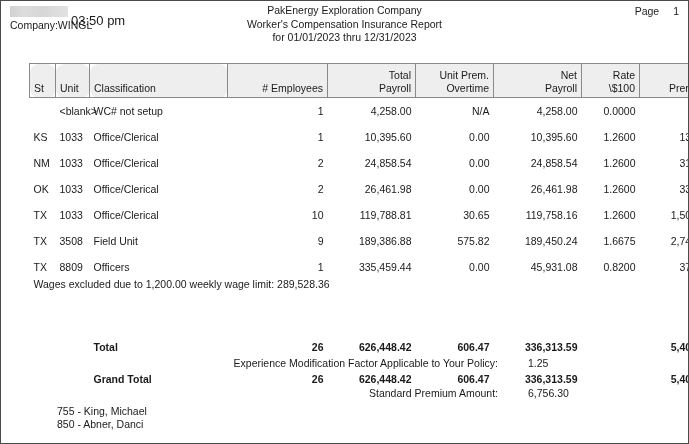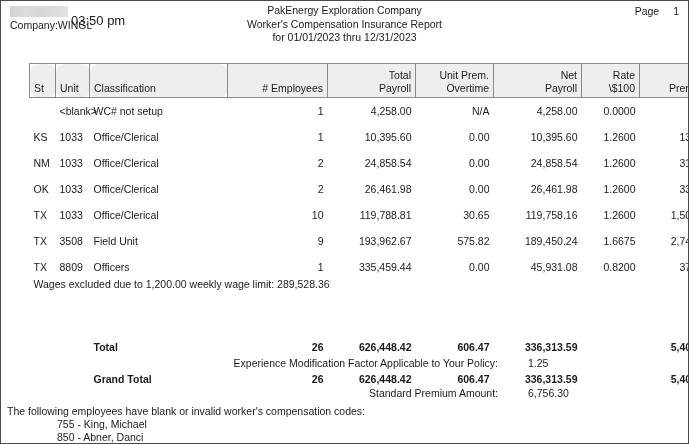--- a/index.html
+++ b/index.html
@@ -286,21 +286,21 @@
           <td class="r">119,758.16</td>
           <td class="r">1.2600</td>
           <td class="r">1,508.95</td>
         </tr>
 
         <tr>
           <td class="l">TX</td>
           <td class="l">3508</td>
           <td class="l">Field Unit</td>
           <td class="r">9</td>
-          <td class="r">193,962.67</td>
+          <td class="r">189,386.88</td>
           <td class="r">575.82</td>
           <td class="r">189,450.24</td>
           <td class="r">1.6675</td>
           <td class="r">2,741.84</td>
         </tr>
 
         <tr>
           <td class="l">TX</td>
           <td class="l">8809</td>
           <td class="l">Officers</td>
@@ -358,20 +358,19 @@
   </div>
 
   <div class="foot foot2">
     <div class="foot-line">
       <span class="foot-label">Standard Premium Amount:</span>
       <span class="foot-value">6,756.30</span>
     </div>
   </div>
 
   <div class="blanks">
-    <div class="bl-title">The following employees have blank or invalid worker's compensation codes:</div>
     <ul>
       <li>755 - King, Michael</li>
       <li>850 - Abner, Danci</li>
     </ul>
   </div>
 
 </div>
 
 </body></html>

